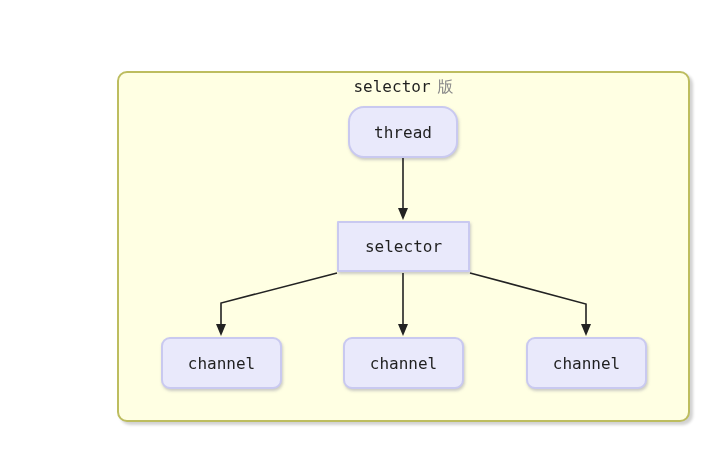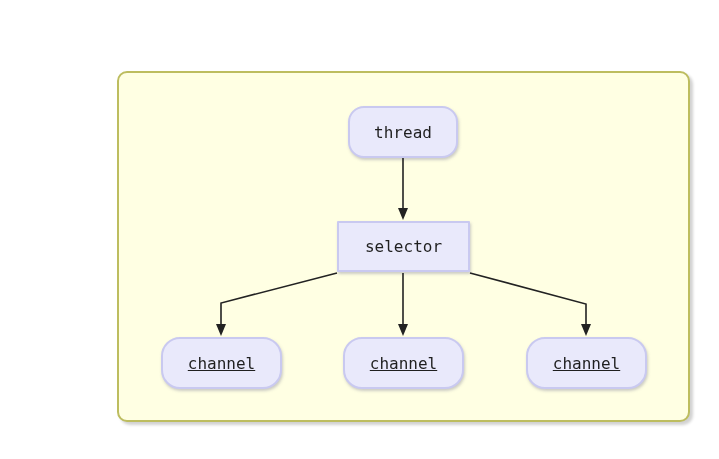--- a/index.html
+++ b/index.html
@@ -54,21 +54,21 @@
     border: 2px solid var(--node-border);
     color: var(--text);
     font-size: 16px;
     text-align: center;
     display: flex;
     align-items: center;
     justify-content: center;
     box-shadow: 1px 2px 3px rgba(110,110,140,0.35);
   }
   .node.square { border-radius: 1px; }
-  .node.rounded { border-radius: 19px; text-decoration: underline; }
+  .node.rounded { border-radius: 9px; }
 
   #node-thread   { left: 348px; top: 106px; width: 110px; height: 52px; border-radius: 16px; }
   #node-selector { left: 337px; top: 221px; width: 133px; height: 51px; }
   #node-channel-1 { left: 161px; top: 337px; width: 121px; height: 52px; }
   #node-channel-2 { left: 343px; top: 337px; width: 121px; height: 52px; }
   #node-channel-3 { left: 526px; top: 337px; width: 121px; height: 52px; }
 
   svg.edges {
     position: absolute;
     left: 0; top: 0;
@@ -82,20 +82,21 @@
   }
   svg.edges polygon { fill: var(--arrow); }
 </style>
 </head>
 <body>
 
 <div class="canvas">
 
   <div class="container"></div>
 
+  <div class="diagram-title"><span>selector</span><span class="suffix">版</span></div>
 
   <div class="node square" id="node-thread">
     <span>thread</span>
   </div>
 
   <div class="node square" id="node-selector">
     <span>selector</span>
   </div>
 
   <div class="node rounded" id="node-channel-1">

